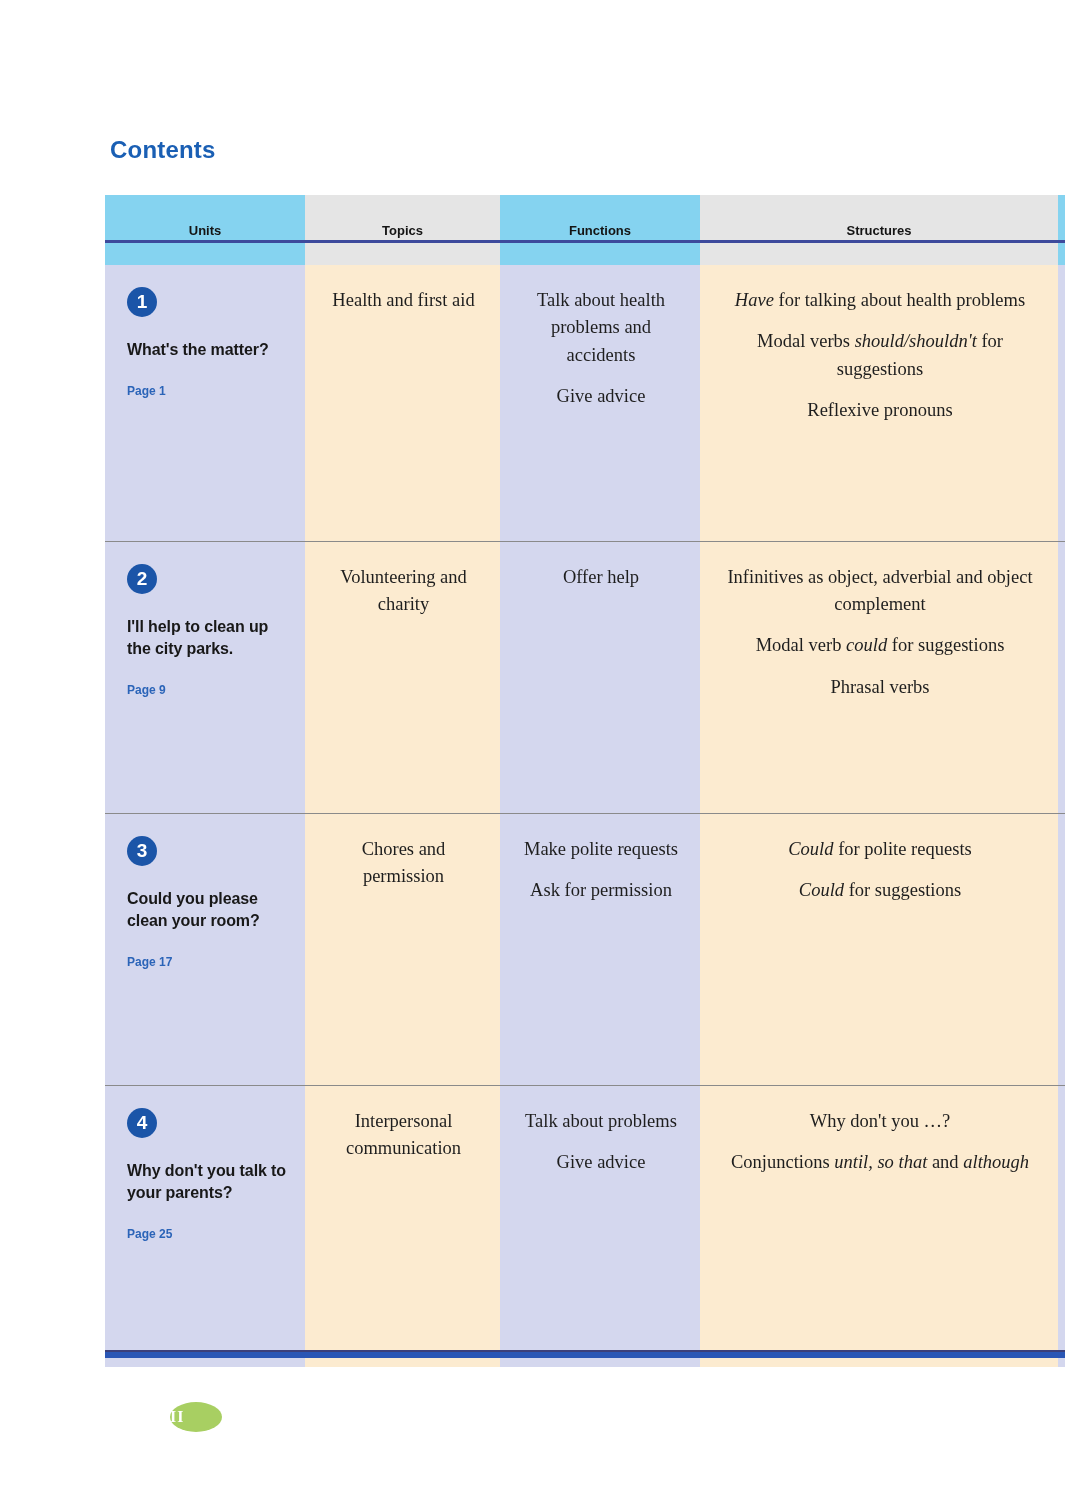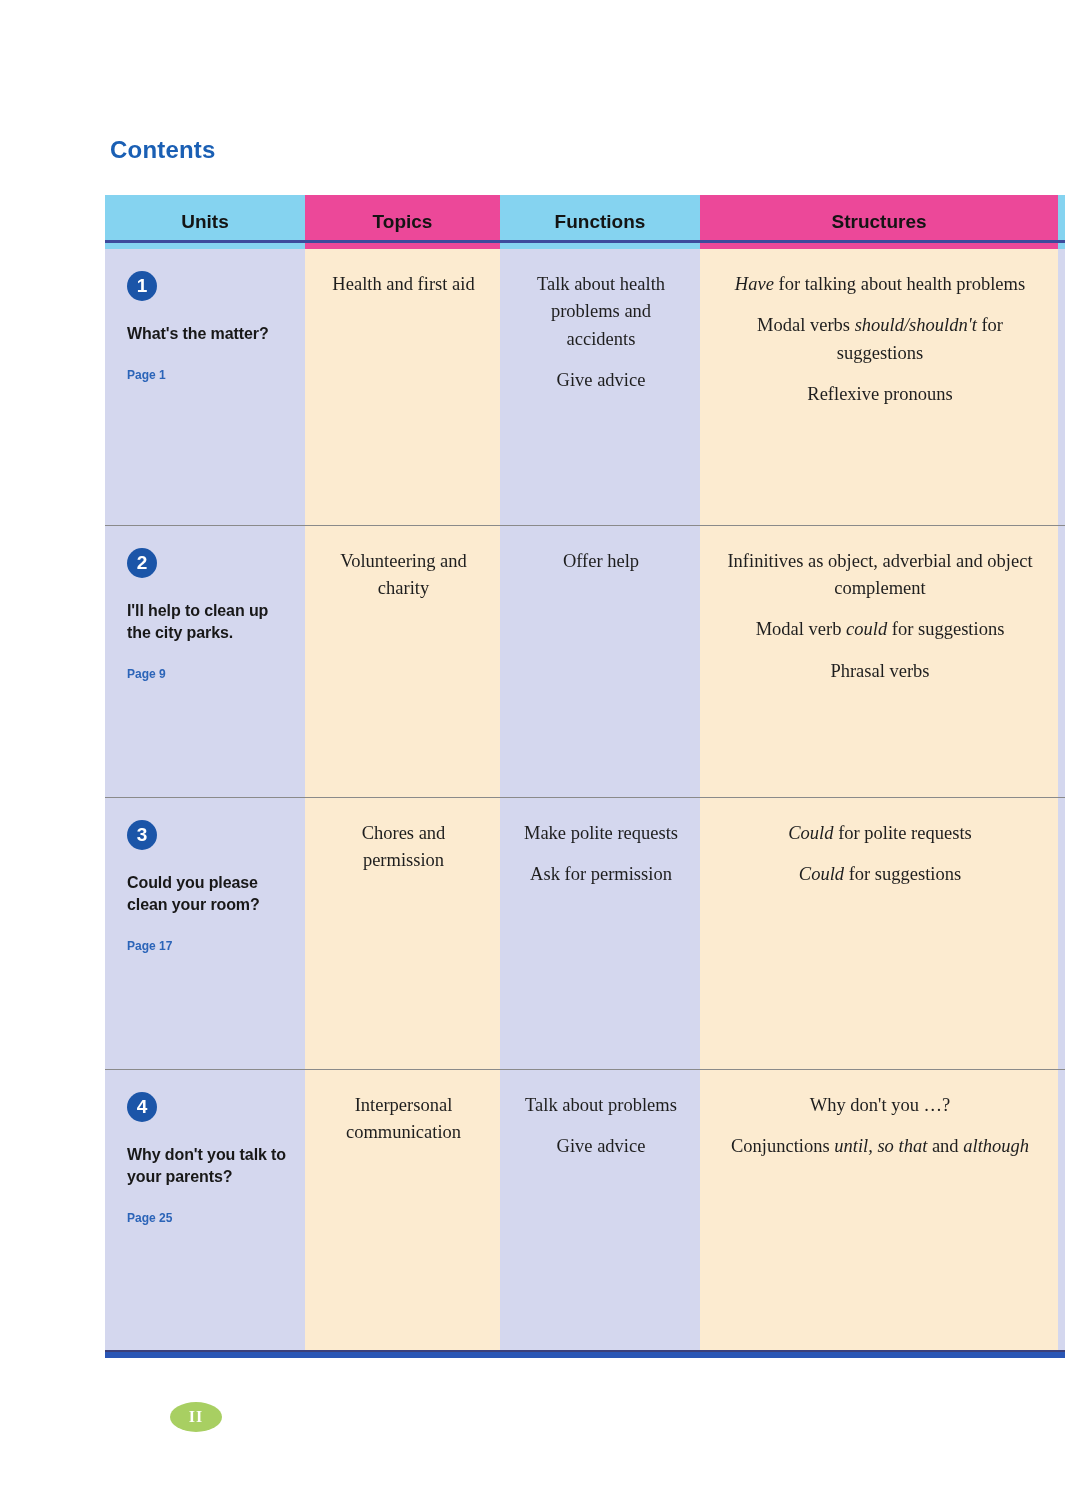--- a/index.html
+++ b/index.html
@@ -55,30 +55,30 @@
   }
 
   .toc-table col.c-units     { width: 200px; }
   .toc-table col.c-topics    { width: 195px; }
   .toc-table col.c-functions { width: 200px; }
   .toc-table col.c-structures{ width: 358px; }
   .toc-table col.c-extra     { width: 7px; }
 
   thead th {
     height: 46px;
-    font-size: 19px;
+    font-size: 13px;
     font-weight: bold;
     color: #141414;
     text-align: center;
     vertical-align: middle;
-    padding: 4px;
+    padding: 12px;
     border: none;
   }
   th.h-blue  { background: #85d3f0; }
-  th.h-cream { background: #ec4899; }
+  th.h-cream { background: #e5e5e5; }
   th.h-edge  { background: #85d3f0; }
 
   .header-underline {
     position: absolute;
     left: 105px;
     top: 240px;
     width: 960px;
     height: 3px;
     background: #3d4a9c;
   }
@@ -170,21 +170,20 @@
     left: 170px;
     top: 1402px;
     width: 52px;
     height: 30px;
     border-radius: 50%;
     background: #a8cf62;
     color: #ffffff;
     font-size: 16px;
     font-weight: bold;
     line-height: 30px;
-    text-align: center;
     font-family: "Liberation Serif", serif;
     letter-spacing: 1px;
   }
 </style>
 </head>
 <body>
 
 <div class="page">
 
   <svg class="watermark" viewBox="0 0 620 200" xmlns="http://www.w3.org/2000/svg">

